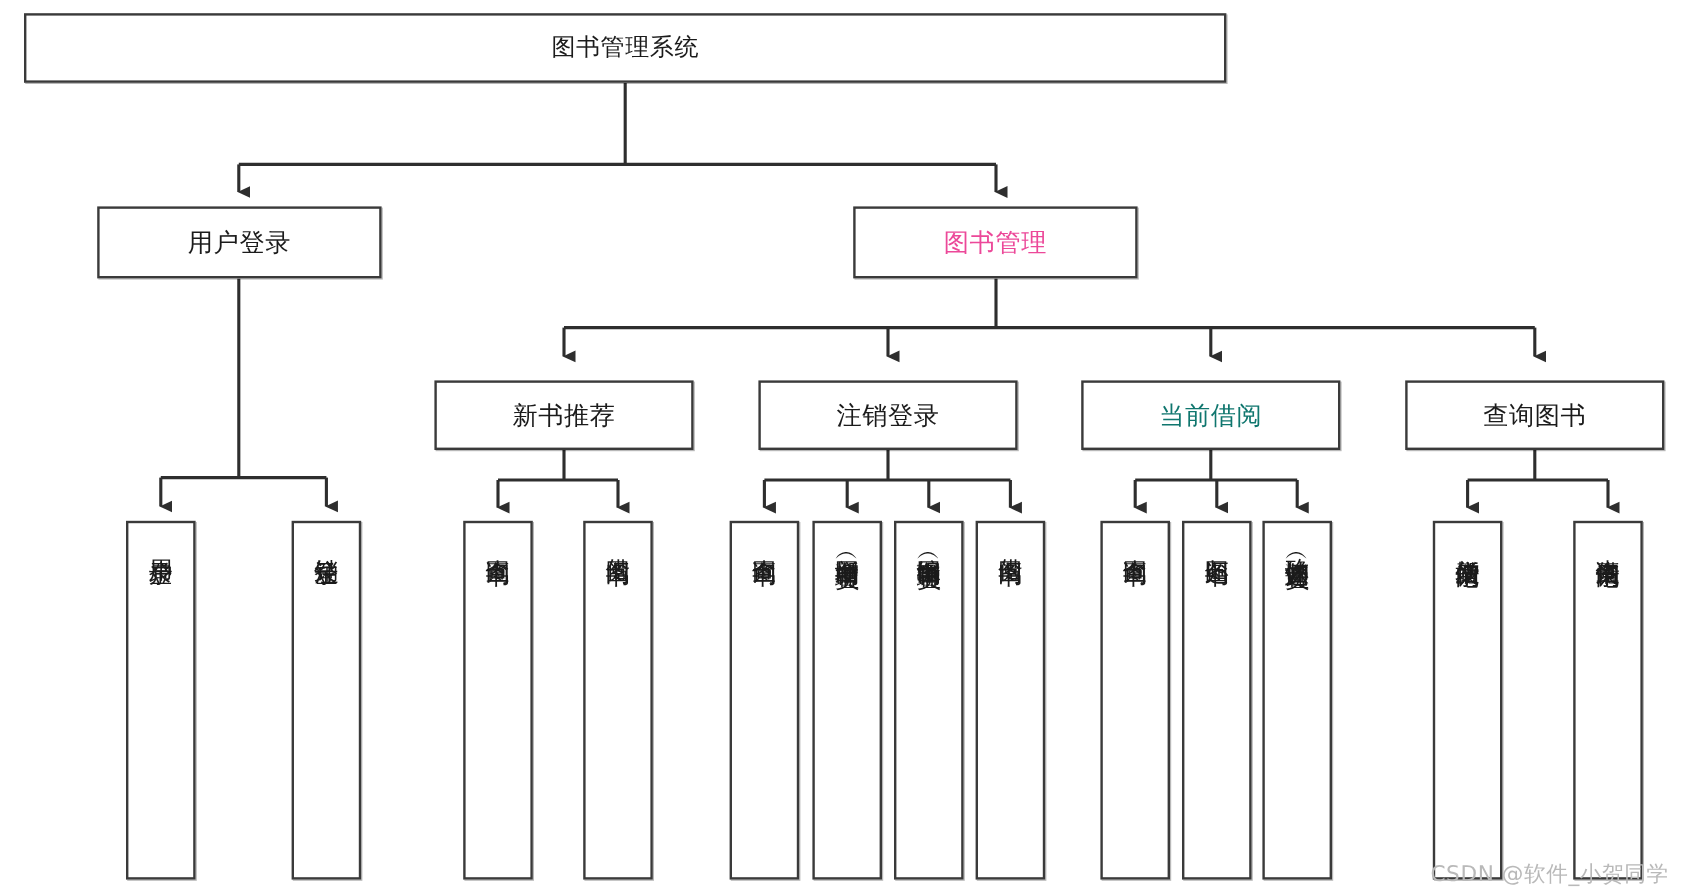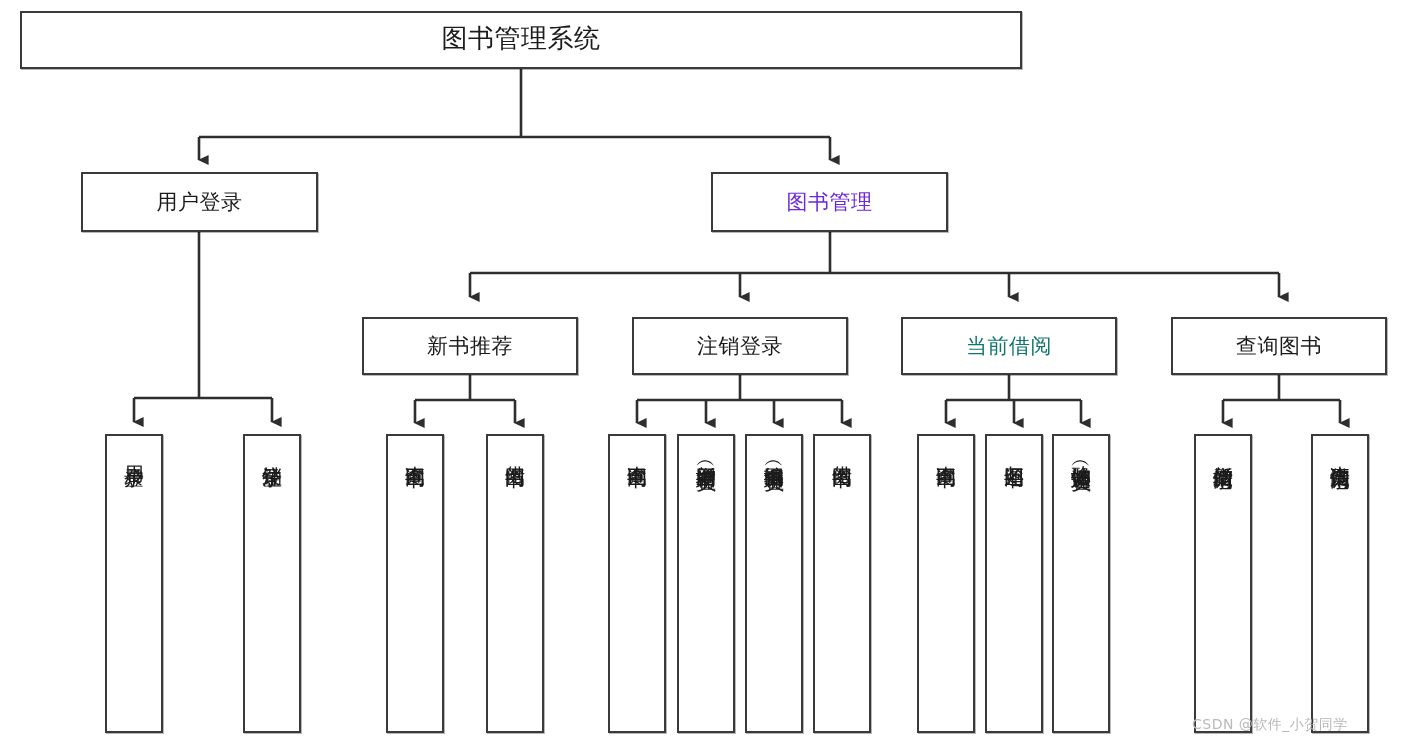--- a/index.html
+++ b/index.html
@@ -42,40 +42,39 @@
     text-align: center;
     line-height: 1.18;
     white-space: nowrap;
   }
   
   .node.horiz .label {
     font-size: 21px;
     letter-spacing: 0.5px;
   }
   .node.root .label {
-    font-size: 26px;
-    font-family: Liberation Mono, monospace;
+    font-size: 20px;
   }
   
   .node.vert {
     align-items: flex-start;
     padding-top: 14px;
   }
   .node.vert .label {
     writing-mode: vertical-rl;
     text-orientation: upright;
     font-size: 20px;
     line-height: 1.04;
     letter-spacing: 1px;
     white-space: nowrap;
   }
   .watermark {
     position: absolute;
     color: #b9b9b9;
-    font-size: 14px;
+    font-size: 18px;
     white-space: nowrap;
     letter-spacing: 0.5px;
   }
 </style>
 </head>
 <body>
 
 <div id="canvas">
 
   <svg class="wires" viewBox="0 0 1405 747" xmlns="http://www.w3.org/2000/svg">
@@ -129,21 +128,21 @@
     </g>
   </svg>
 
   <div class="node horiz root" style="left: 20px; top: 11px; width: 1002px; height: 58px; border-color: rgb(58, 58, 58); background: rgb(255, 255, 255); color: rgb(27, 27, 27);">
     <span class="label">图书管理系统</span>
   </div>
 
   <div class="node horiz" style="left: 81px; top: 172px; width: 237px; height: 60px; border-color: rgb(58, 58, 58); background: rgb(255, 255, 255); color: rgb(27, 27, 27);">
     <span class="label">用户登录</span>
   </div>
-  <div class="node horiz" style="left: 711px; top: 172px; width: 237px; height: 60px; border-color: rgb(58, 58, 58); background: rgb(255, 255, 255); color: #6d28d9;">
+  <div class="node horiz" style="left: 711px; top: 172px; width: 237px; height: 60px; border-color: rgb(58, 58, 58); background: rgb(255, 255, 255); color: #ec4899;">
     <span class="label">图书管理</span>
   </div>
 
   <div class="node horiz" style="left: 362px; top: 317px; width: 216px; height: 58px; border-color: rgb(58, 58, 58); background: rgb(255, 255, 255); color: rgb(27, 27, 27);">
     <span class="label">新书推荐</span>
   </div>
   <div class="node horiz" style="left: 632px; top: 317px; width: 216px; height: 58px; border-color: rgb(58, 58, 58); background: rgb(255, 255, 255); color: rgb(27, 27, 27);">
     <span class="label">注销登录</span>
   </div>
   <div class="node horiz" style="left: 901px; top: 317px; width: 216px; height: 58px; border-color: rgb(58, 58, 58); background: rgb(255, 255, 255); color: #0f766e;">

